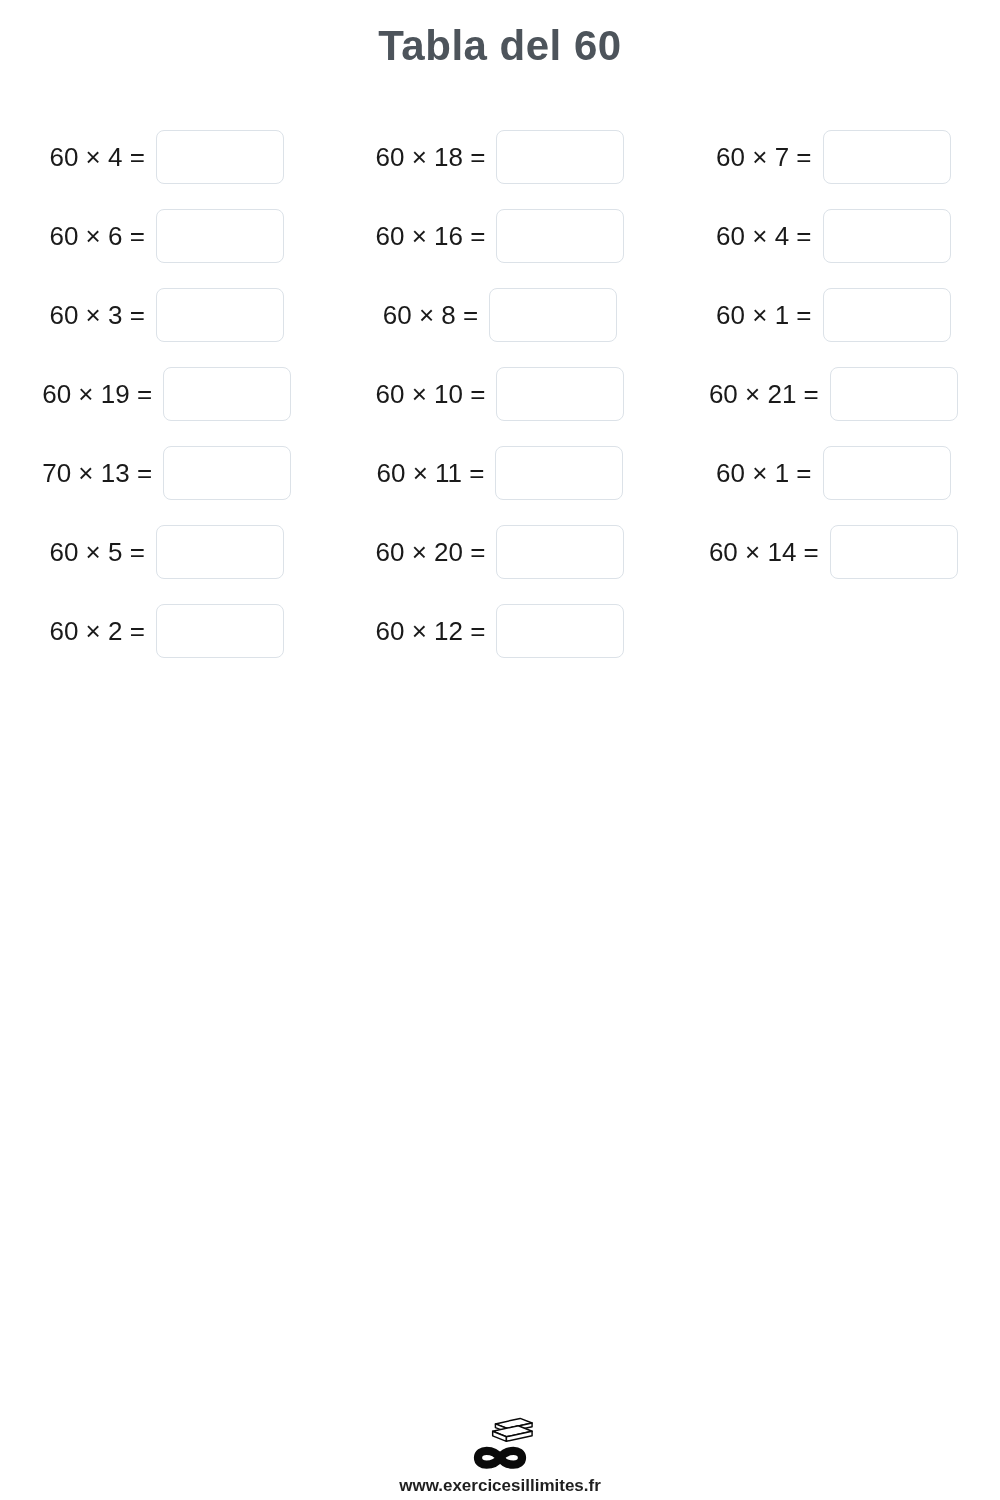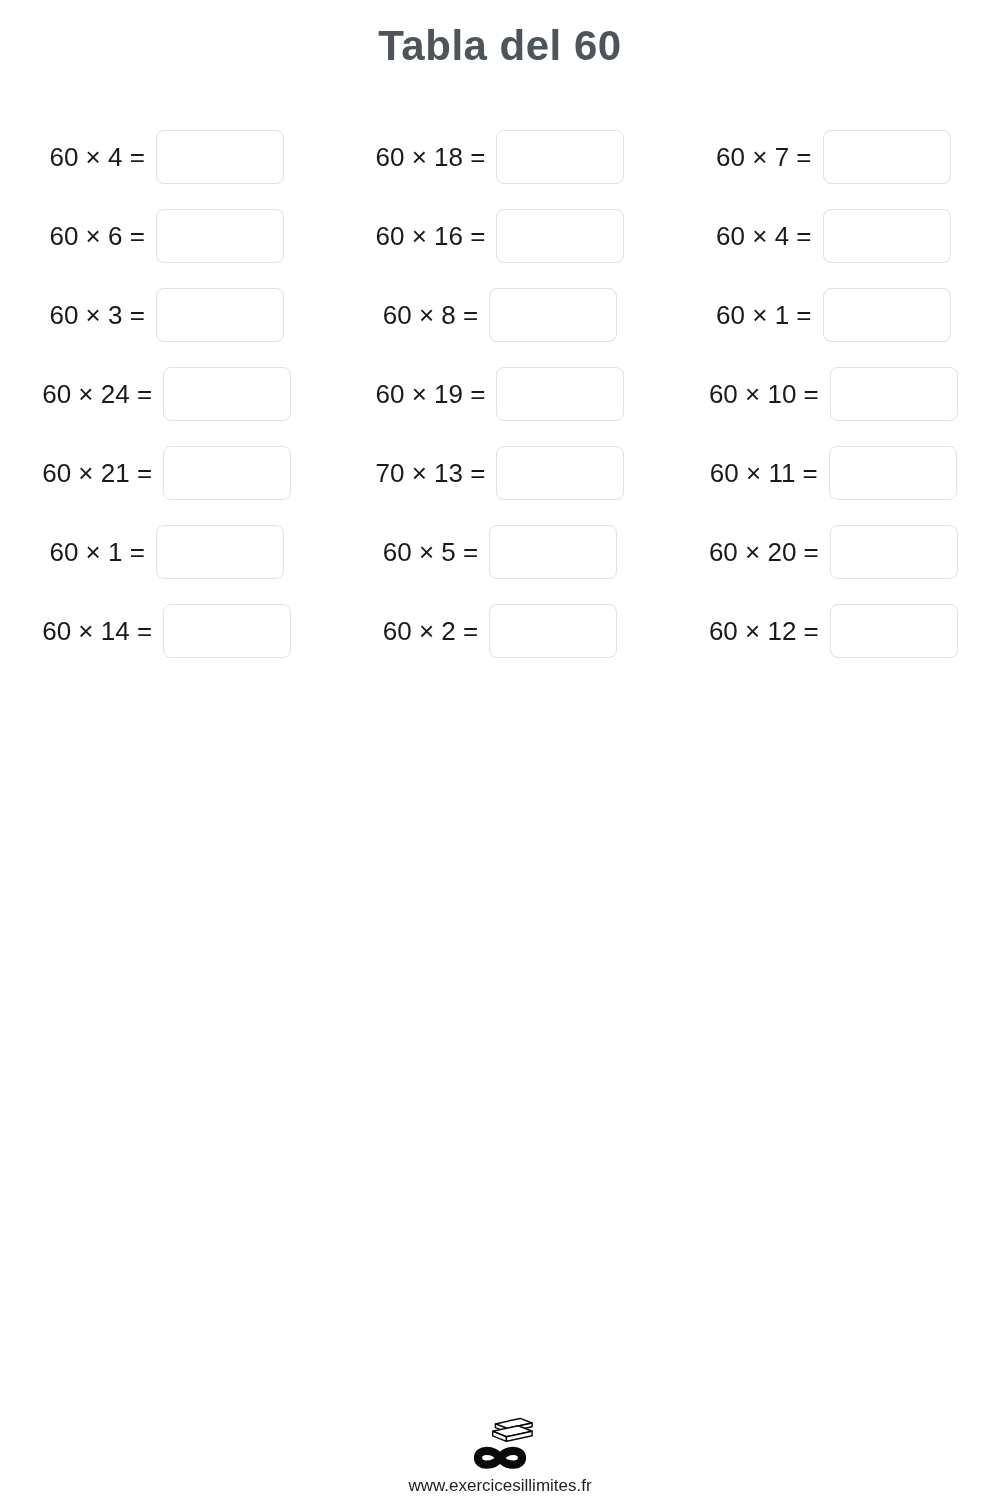--- a/index.html
+++ b/index.html
@@ -47,20 +47,21 @@
     color: #1a1a1a;
     padding: 0 10px;
     outline: none;
   }
   .footer {
     position: absolute;
     bottom: 4px;
     left: 0;
     width: 100%;
     text-align: center;
+    font-weight: bold;
   }
   .footer svg { display: block; margin: 0 auto -2px auto; }
   .website-url {
     font-size: 17px;
     color: #1f1f1f;
   }
 </style>
 </head>
 <body>
 
@@ -106,24 +107,20 @@
   <div class="cell">
     <span class="eq">60 × 8 =</span>
     <input class="answer" type="text" value="" style="">
   </div>
 
   <div class="cell">
     <span class="eq">60 × 1 =</span>
     <input class="answer" type="text" value="" style="">
   </div>
 
-  <div class="cell">
-    <span class="eq">60 × 24 =</span>
-    <input class="answer" type="text" value="" style="">
-  </div>
 
   <div class="cell">
     <span class="eq">60 × 19 =</span>
     <input class="answer" type="text" value="" style="">
   </div>
 
   <div class="cell">
     <span class="eq">60 × 10 =</span>
     <input class="answer" type="text" value="" style="">
   </div>

